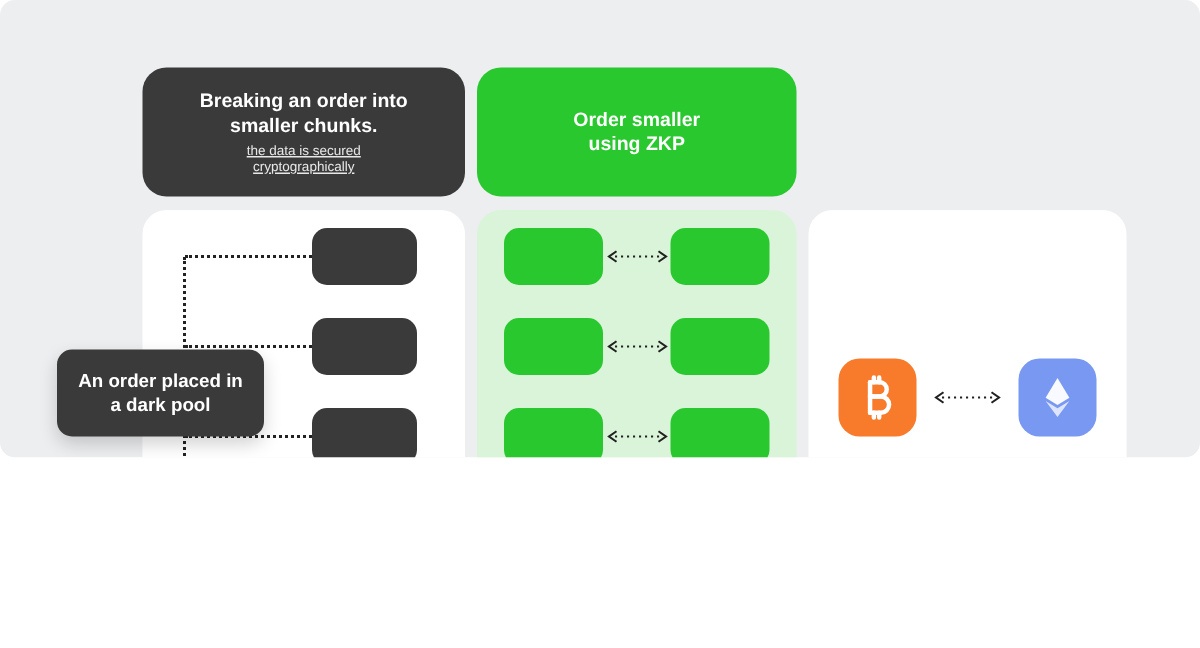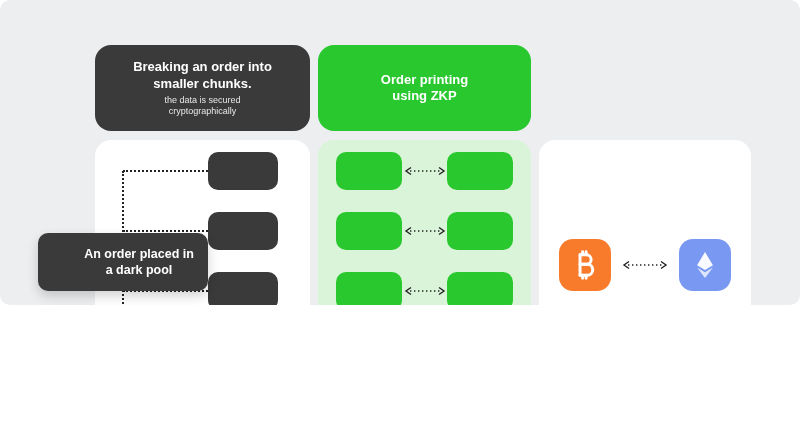--- a/index.html
+++ b/index.html
@@ -14,40 +14,39 @@
     position:absolute; top:45px; height:86px; border-radius:16px;
     color:#fff; display:flex; flex-direction:column;
     align-items:center; justify-content:center; text-align:center;
   }
   .hdr-left  { left:95px;  width:215px; background:var(--dark,#3a3a3a); }
   .hdr-mid   { left:318px; width:213px; background:var(--green,#28c82e); }
   .hdr-right { left:539px; width:212px; background:var(--orange,#f87b2c); }
   .hdr-title { font-weight:bold; font-size:13px; line-height:1.25; max-width:150px; }
   .hdr-mid .hdr-title { max-width:115px; }
   .hdr-right .hdr-title { font-size:12.5px; max-width:180px; }
-  .hdr-sub { font-size:9px; line-height:1.2; max-width:90px; margin-top:3px; color:#e8e8e8; }
+  .hdr-sub { font-size:9px; line-height:1.2; max-width:90px; margin-top:3px; color:#e8e8e8;text-decoration:underline; }
   
   .panel { position:absolute; top:140px; height:250px; border-radius:16px; }
   .panel-left  { left:95px;  width:215px; background:#ffffff; }
   .panel-mid   { left:318px; width:213px; background:var(--light-green,#d9f4d8); }
   .panel-right { left:539px; width:212px; background:#ffffff;
                  display:flex; align-items:center; justify-content:center; gap:10px; }
   
   .chunk-col { position:absolute; left:113px; top:12px; display:flex; flex-direction:column; gap:22px; }
   .chunk { width:70px; height:38px; background:var(--dark,#3a3a3a); border-radius:10px; }
   .vline { position:absolute; left:27px; top:31px; height:180px; border-left:2px dotted var(--line,#222); }
   .hline-col { position:absolute; left:28px; top:30px; display:flex; flex-direction:column; gap:58px; }
   .hline { width:85px; height:0; border-top:2px dotted var(--line,#222); }
   .order-label {
     position:absolute; left:-57px; top:93px; width:138px; height:58px;
     background:var(--dark,#3a3a3a); border-radius:10px; z-index:2;
     color:#fff; font-weight:bold; font-size:12.5px; line-height:1.3;
     display:flex; align-items:center; justify-content:center; text-align:center;
     box-shadow:0 5px 12px rgba(0,0,0,.18);
-    padding-left:32px;
   }
   .order-label span { max-width:112px; }
   
   .pair-col { position:absolute; left:18px; right:18px; top:12px; display:flex; flex-direction:column; gap:22px; }
   .pair-row { display:flex; align-items:center; justify-content:space-between; height:38px; }
   .gblock { width:66px; height:38px; background:var(--green,#28c82e); border-radius:10px; }
   
   .coin { width:52px; height:52px; border-radius:14px; display:flex; align-items:center; justify-content:center; }
   .coin-btc { background:var(--orange,#f87b2c); }
   .coin-eth { background:var(--blue,#7898f2); }
@@ -56,21 +55,21 @@
 </head>
 <body>
 
 <div class="canvas">
 
   <div class="hdr hdr-left">
     <div class="hdr-title">Breaking an order into smaller chunks.</div>
     <div class="hdr-sub">the data is secured cryptographically</div>
   </div>
   <div class="hdr hdr-mid">
-    <div class="hdr-title">Order printing using ZKP</div>
+    <div class="hdr-title">Order smaller using ZKP</div>
   </div>
 
   <div class="panel panel-left">
     <div class="vline"></div>
     <div class="hline-col">
       <div class="hline"></div>
     <div class="hline"></div>
         <div class="hline"></div>
         <div class="hline"></div>
       </div>

